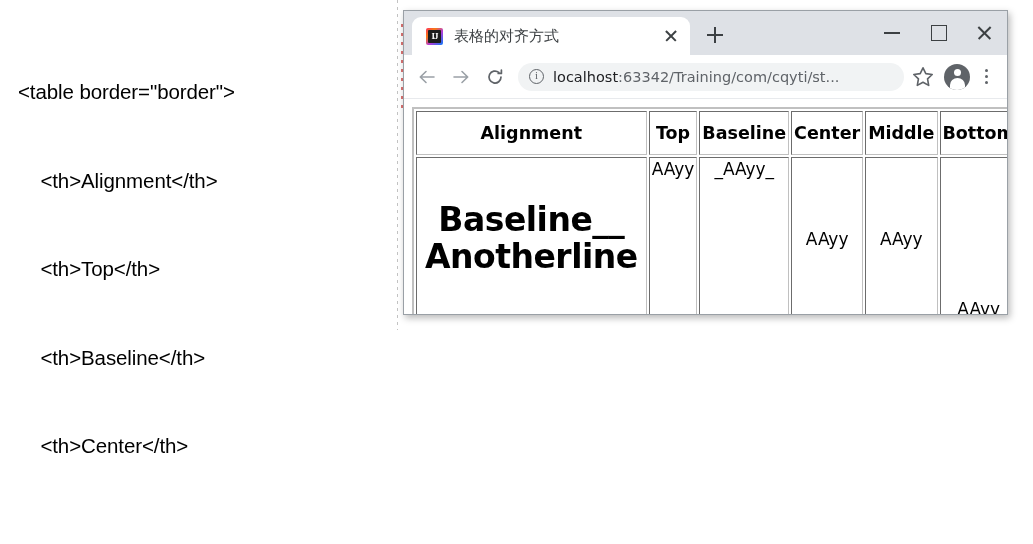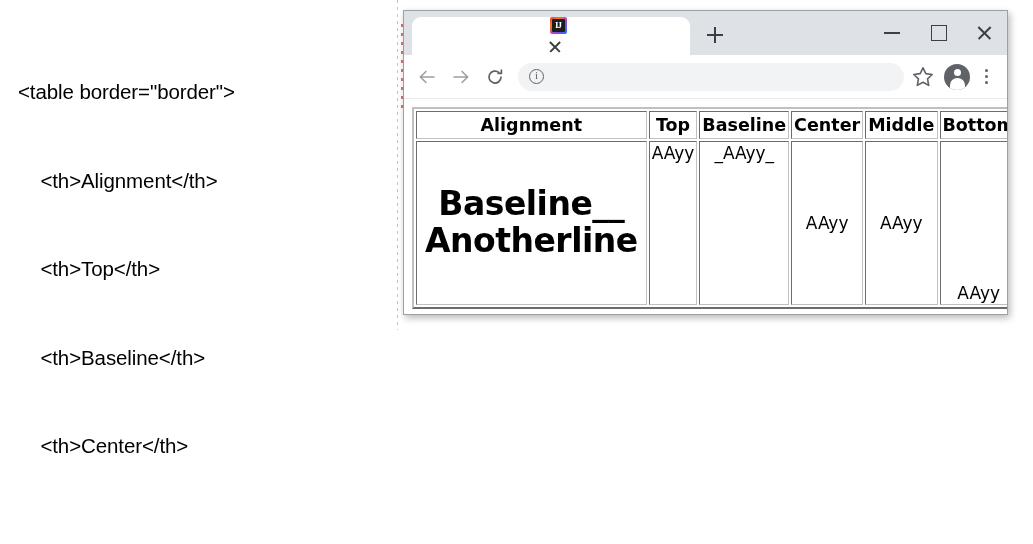--- a/index.html
+++ b/index.html
@@ -65,21 +65,20 @@
   }
   #tab {
     position: relative;
     margin-left: 8px;
     width: 278px; height: 38px;
     background: #ffffff;
     border-radius: 9px 9px 0 0;
     display: flex;
     align-items: center;
     padding: 0 0 0 14px;
-    flex-direction: column;
   }
   #tab-favicon {
     width: 17px; height: 17px;
     flex: 0 0 auto;
     border-radius: 2px;
     background:
       linear-gradient(135deg, #fe315d 0%, #f97a12 28%, #b33bd8 58%, #087cfa 100%);
     position: relative;
     overflow: hidden;
   }
@@ -262,21 +261,21 @@
     table-layout: fixed;
   }
   #demo-table th, #demo-table td {
     border: 1px inset #c0c0c0;
     padding: 1px 2px;
   }
   #demo-table thead th {
     text-align: center;
     font-weight: bold;
     font-size: 17.5px;
-    height: 28px;
+    height: 44px;
   }
   #demo-table tbody tr { text-align: center; }
   #demo-table tbody td { height: 164px; }
   #demo-table .h1cell {
     text-align: center;
     font-weight: bold;
     padding: 8px;
     vertical-align: middle;
   }
   #demo-table .h1cell .h1 {
@@ -364,20 +363,21 @@
 
       <div class="nav-btn" id="reload-btn">
         <svg width="20" height="20" viewBox="0 0 20 20" aria-hidden="true">
           <path d="M16 10 a6 6 0 1 1 -2.2 -4.6" fill="none" stroke="#5f6368" stroke-width="1.7" stroke-linecap="round"></path>
           <path d="M16.4 3.2 V6.4 H13.2" fill="none" stroke="#5f6368" stroke-width="1.7" stroke-linecap="round" stroke-linejoin="round"></path>
         </svg>
       </div>
 
       <div id="omnibox">
         <div id="site-info-icon"></div>
+        <div id="url-text"><span class="host">localhost</span><span>:63342/Training/com/cqyti/st...</span></div>
       </div>
 
       <div id="bookmark-star">
         <svg width="26" height="26" viewBox="0 0 24 24" aria-hidden="true">
           <path d="M12 3.5 l2.6 5.4 5.9 .8 -4.3 4.1 1.05 5.9 -5.25 -2.85 -5.25 2.85 1.05 -5.9 -4.3 -4.1 5.9 -.8 Z" fill="none" stroke="#5f6368" stroke-width="1.5" stroke-linejoin="round"></path>
         </svg>
       </div>
 
       <div id="avatar-button"></div>
 

